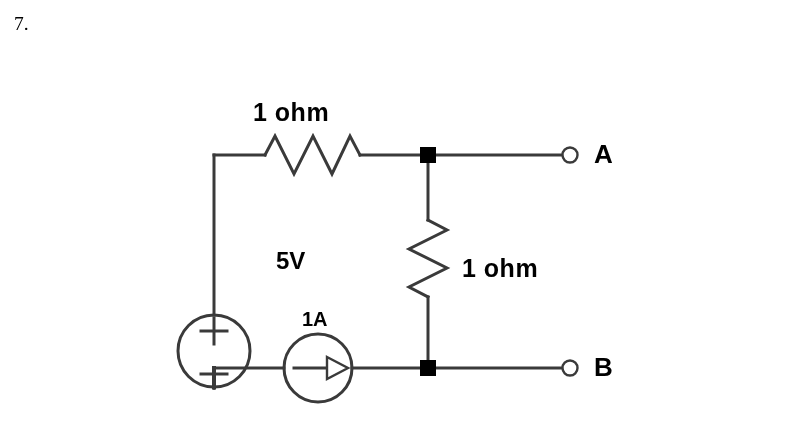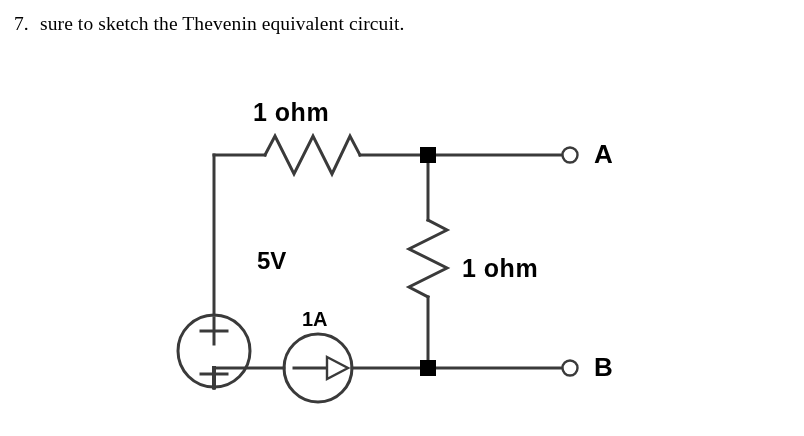--- a/index.html
+++ b/index.html
@@ -66,34 +66,33 @@
   .clabel {
     position: absolute;
     font-family: "Liberation Sans", sans-serif;
     font-weight: bold;
     color: #000000;
     white-space: nowrap;
     line-height: 1;
   }
   .lbl-r-top   { left: 253px; top: 14px;  font-size: 25px; letter-spacing: 0.5px; }
   .lbl-r-mid   { left: 462px; top: 170px; font-size: 25px; letter-spacing: 0.5px; }
-  .lbl-vsrc    { left: 257px; top: 163px; font-size: 24px; }
+  .lbl-vsrc    { left: 276px; top: 163px; font-size: 24px; }
   .lbl-isrc    { left: 302px; top: 223px; font-size: 20px; }
   .lbl-term-a  { left: 594px; top: 55px;  font-size: 26px; }
   .lbl-term-b  { left: 594px; top: 268px; font-size: 26px; }
 </style>
 </head>
 <body>
 
 <div id="page">
 
   <div class="problem">
     <div class="problem-number">7.</div>
     <div class="problem-text">
-      <span class="line2">sure to sketch the Thevenin equivalent circuit.</span>
     </div>
   </div>
 
   <div id="circuit">
 
     <svg width="804" height="350" viewBox="0 0 804 350" xmlns="http://www.w3.org/2000/svg">
 
       <g fill="none" stroke="#3a3a3a" stroke-width="3" stroke-linecap="square" stroke-linejoin="miter">
 
         <path d="M 214 69 L 265 69"></path>

